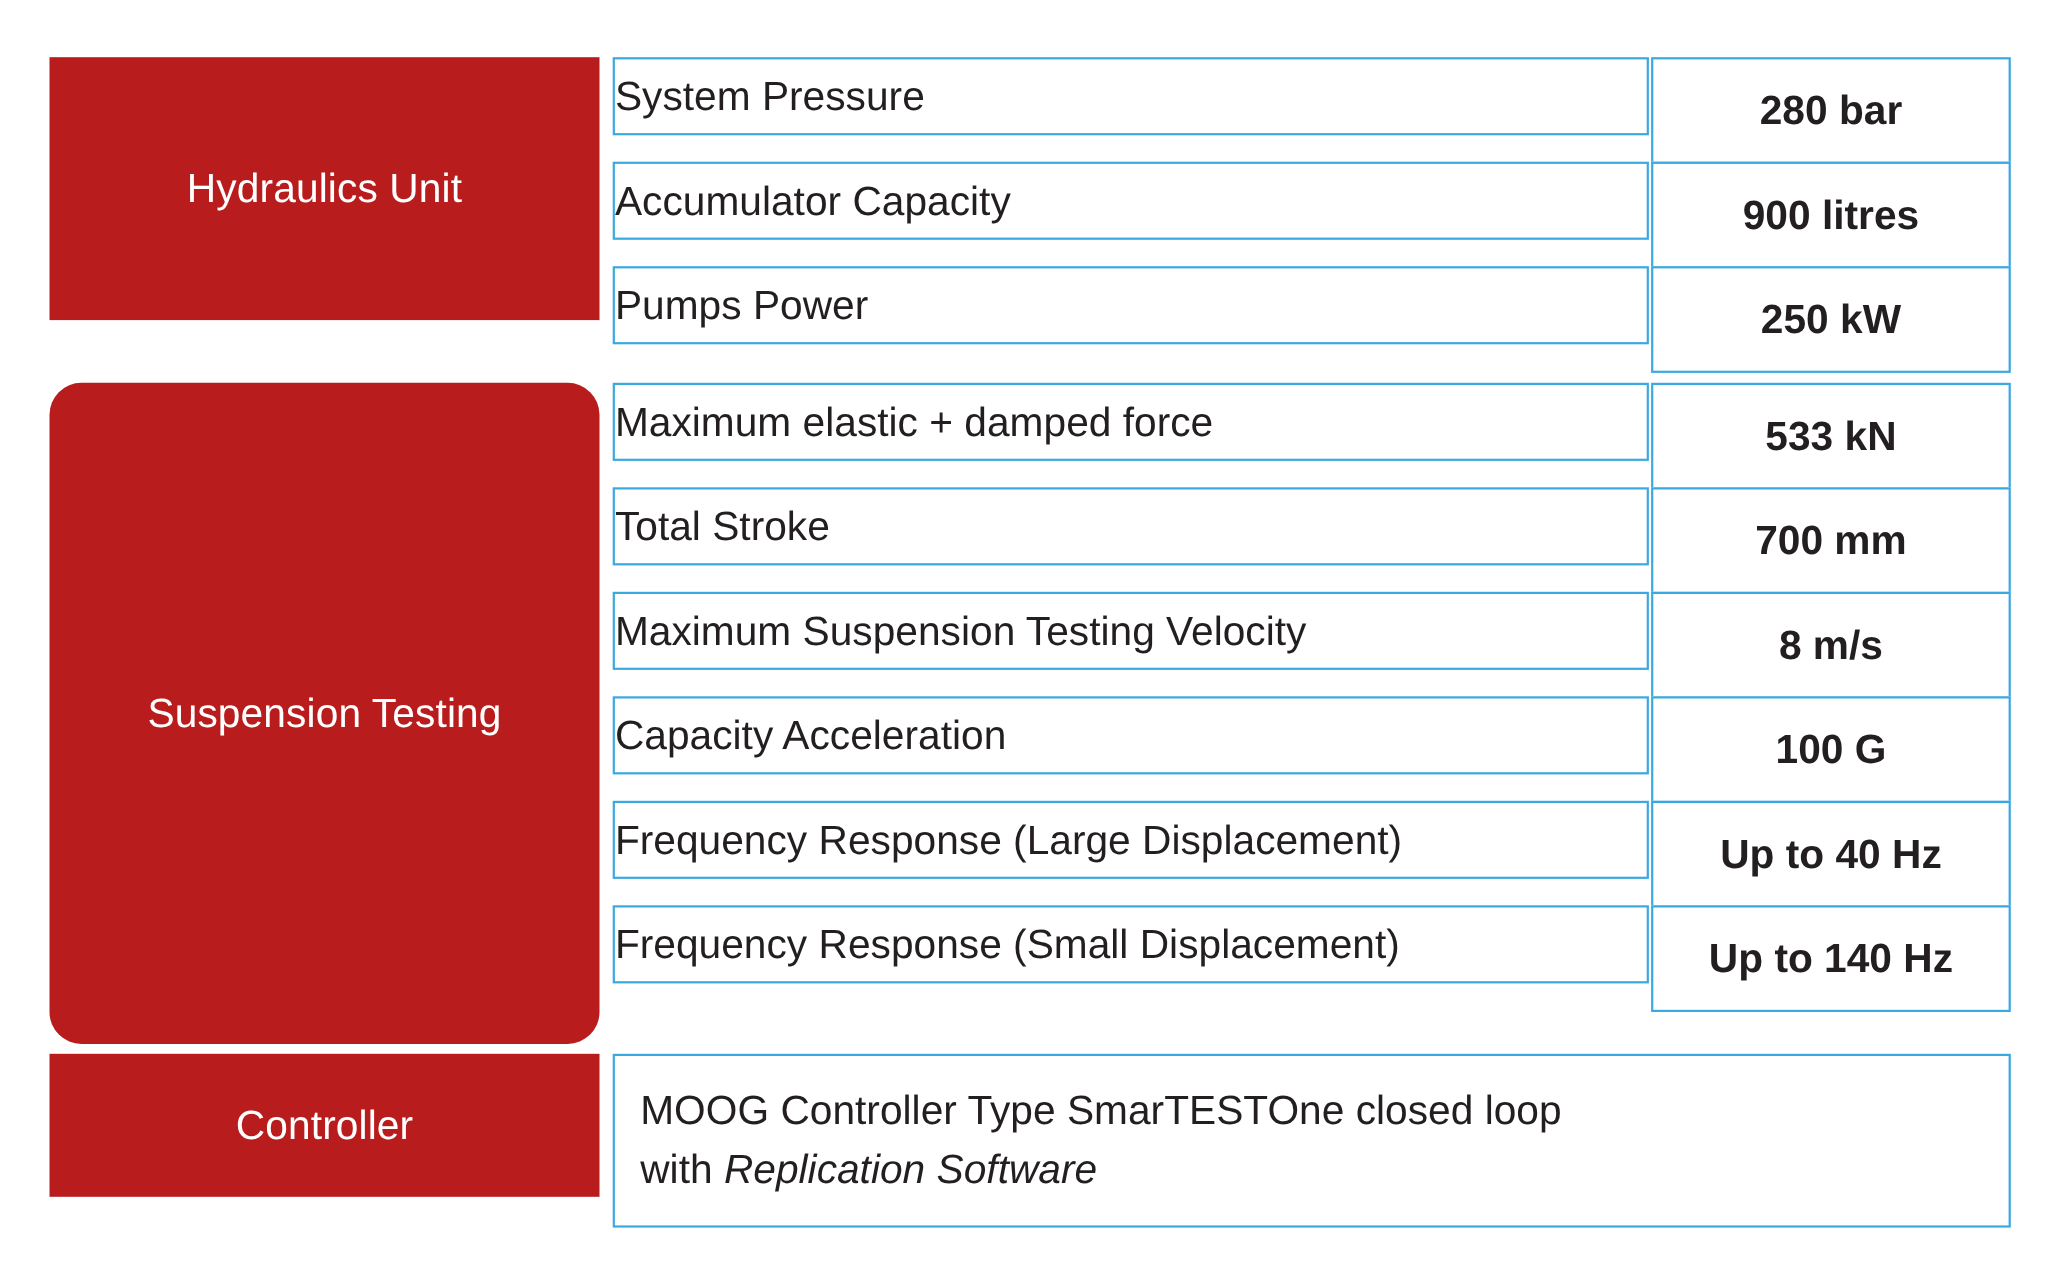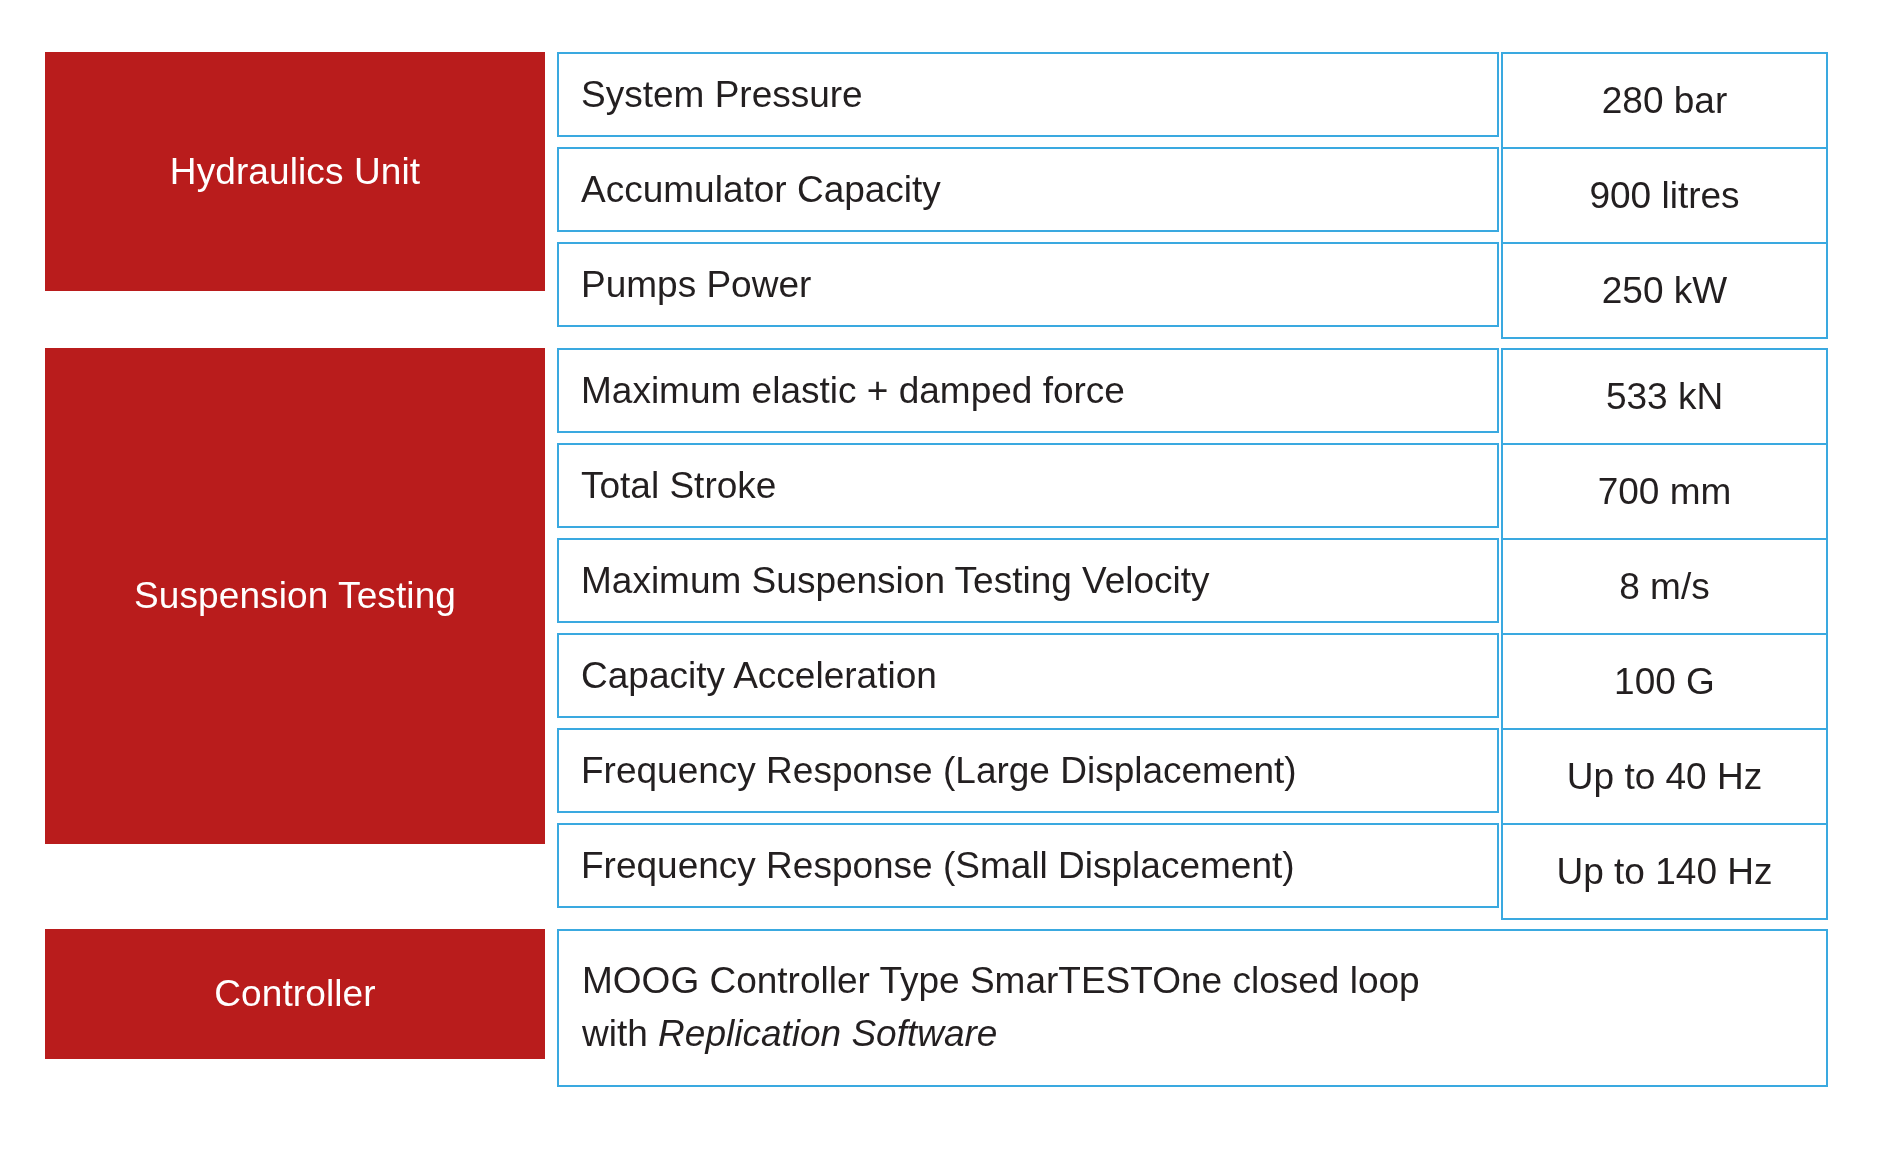--- a/index.html
+++ b/index.html
@@ -66,40 +66,39 @@
   .spec-row + .spec-row {
     margin-top: -2px; 
   }
 
   .label-cell {
     flex: 1 1 auto;
     border: 2px solid #3aa9e0;
     box-sizing: border-box;
     display: flex;
     align-items: center;
-    padding-left: 22px;
     color: #231f20;
     font-size: 37px;
     font-weight: 400;
-    height: 85px;
+    height: 71px;
     background: #ffffff;
   }
 
   .value-cell {
     width: 327px;
     flex: 0 0 327px;
     margin-left: 2px;
     border: 2px solid #3aa9e0;
     box-sizing: border-box;
     display: flex;
     align-items: center;
     justify-content: center;
     color: #231f20;
     font-size: 37px;
-    font-weight: 400;
+    font-weight: 700;
     height: 97px;
     background: #ffffff;
   }
 
   
   .free-cell {
     flex: 1 1 auto;
     border: 2px solid #3aa9e0;
     box-sizing: border-box;
     display: flex;
@@ -110,21 +109,21 @@
     font-size: 37px;
     line-height: 1.42;
     background: #ffffff;
   }
   .free-cell .ital {
     font-style: italic;
   }
 
   
   .sec-hydraulics .cat-cell { height: 239px; }
-  .sec-suspension .cat-cell { height: 496px; }
+  .sec-suspension .cat-cell { height: 601px; border-radius: 29px; }
   .sec-controller .cat-cell { height: 130px; }
   .sec-controller .free-cell { height: 158px; padding-left: 23px; }
 </style>
 </head>
 <body>
 
 <div class="spec-table">
 
   <div class="section sec-hydraulics">
     <div class="cat-cell">Hydraulics Unit</div>

